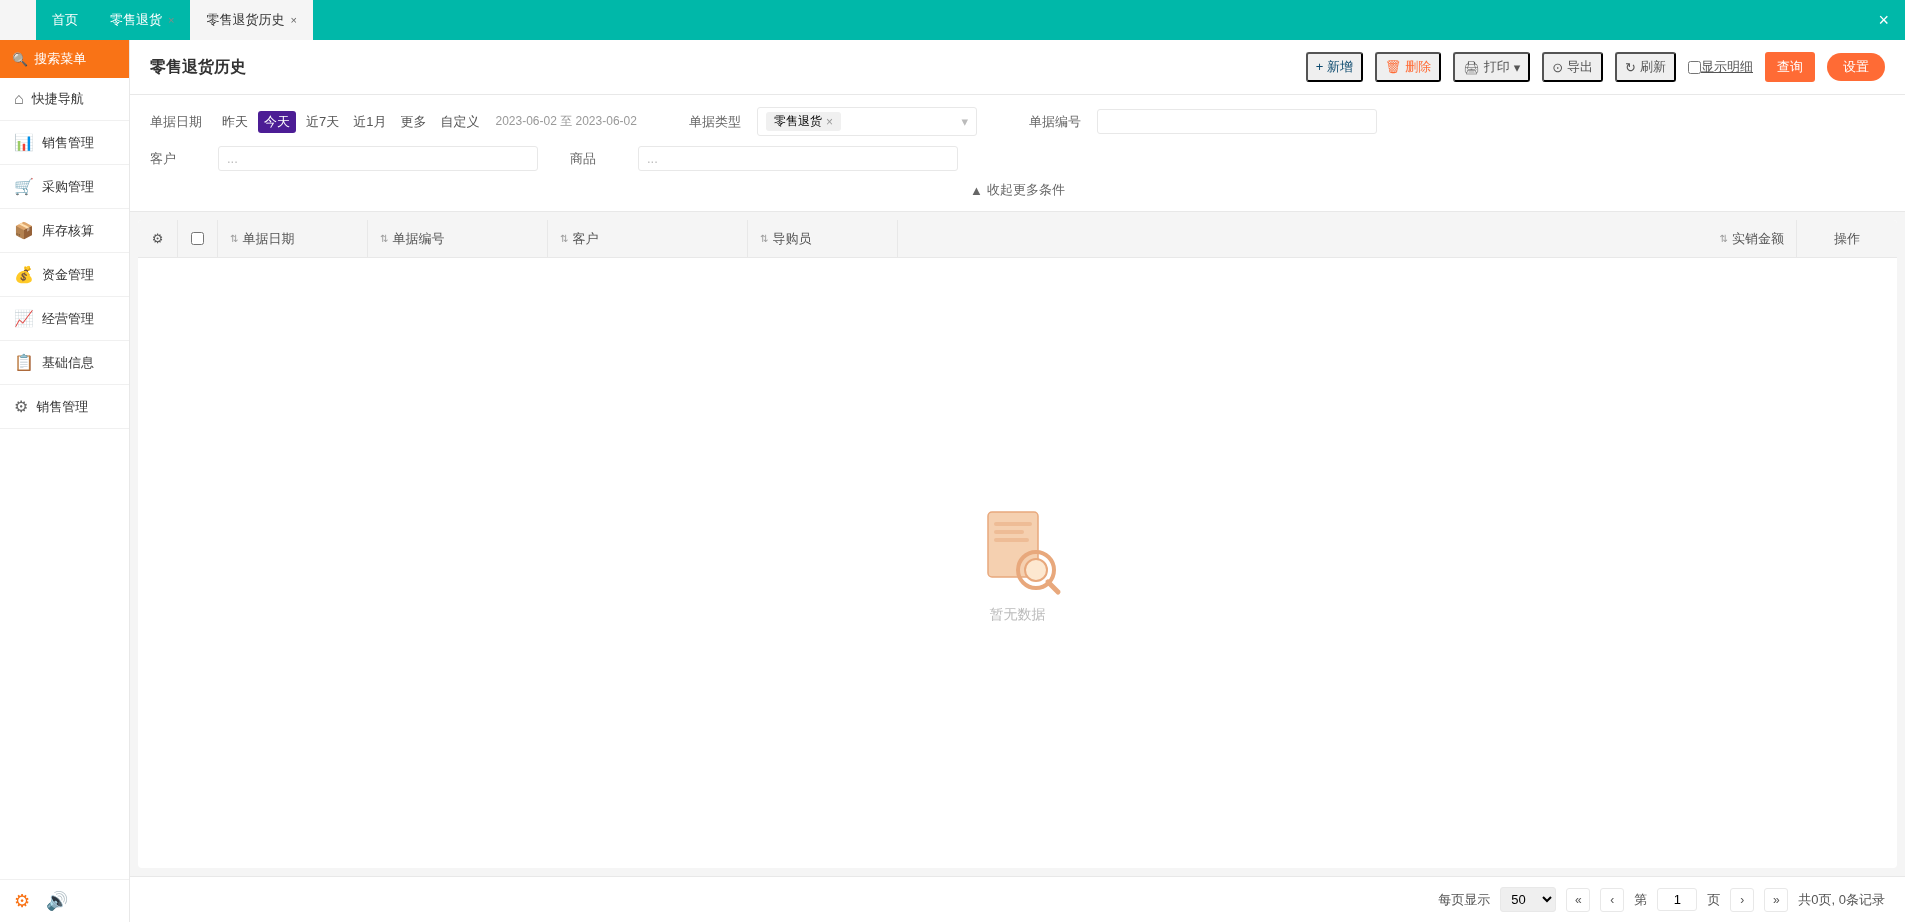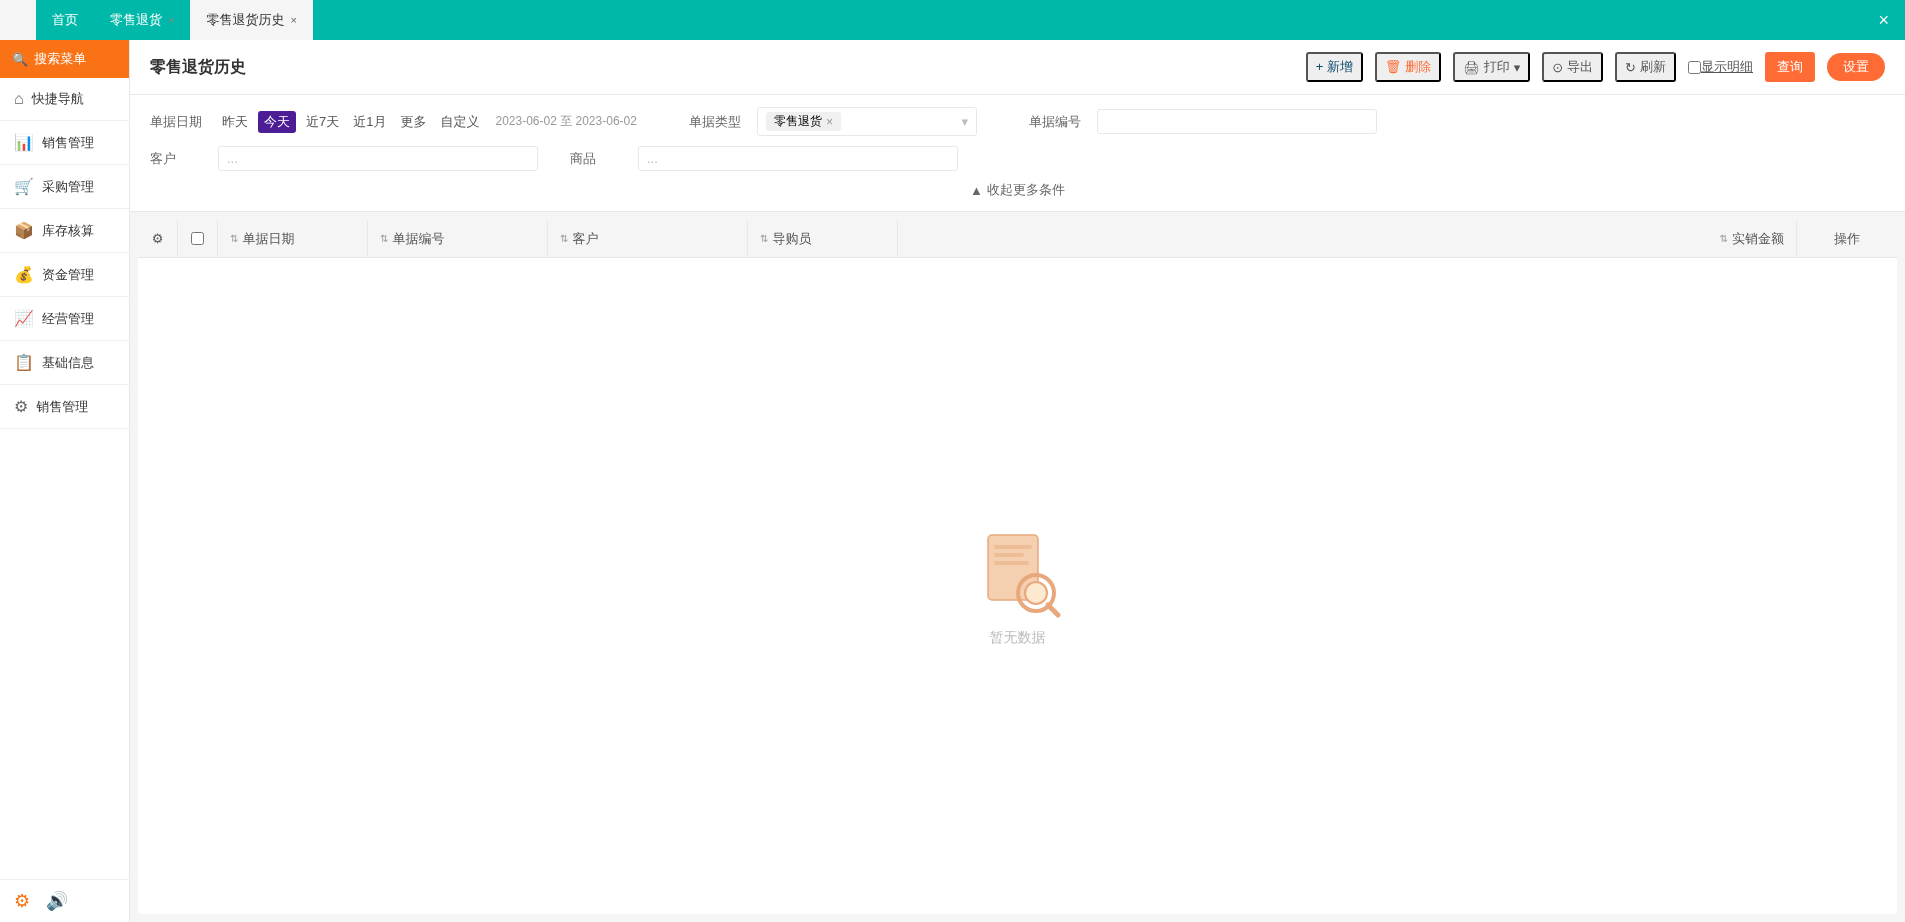--- a/index.html
+++ b/index.html
@@ -527,15 +527,31 @@
           <rect x="26" y="28" width="30" height="4" rx="2" fill="#e8a87c" opacity="0.5"></rect>
           <rect x="26" y="36" width="35" height="4" rx="2" fill="#e8a87c" opacity="0.5"></rect>
           <circle cx="68" cy="68" r="18" fill="none" stroke="#e8a87c" stroke-width="4"></circle>
           <circle cx="68" cy="68" r="11" fill="#fde8d0" stroke="#e8a87c" stroke-width="2"></circle>
           <line x1="80" y1="80" x2="90" y2="90" stroke="#e8a87c" stroke-width="5" stroke-linecap="round"></line>
         </svg>
         <span class="empty-text">暂无数据</span>
       </div>
     </div>
 
+    <div class="pagination-bar">
+      <span>每页显示</span>
+      <select class="page-size-select">
+        <option>20</option>
+        <option selected="">50</option>
+        <option>100</option>
+      </select>
+      <button class="page-btn">«</button>
+      <button class="page-btn">‹</button>
+      <span>第</span>
+      <input class="page-input" type="text" value="1" style="">
+      <span>页</span>
+      <button class="page-btn">›</button>
+      <button class="page-btn">»</button>
+      <span>共0页, 0条记录</span>
+    </div>
 
   </div>
 </div>
 
 </body></html>

